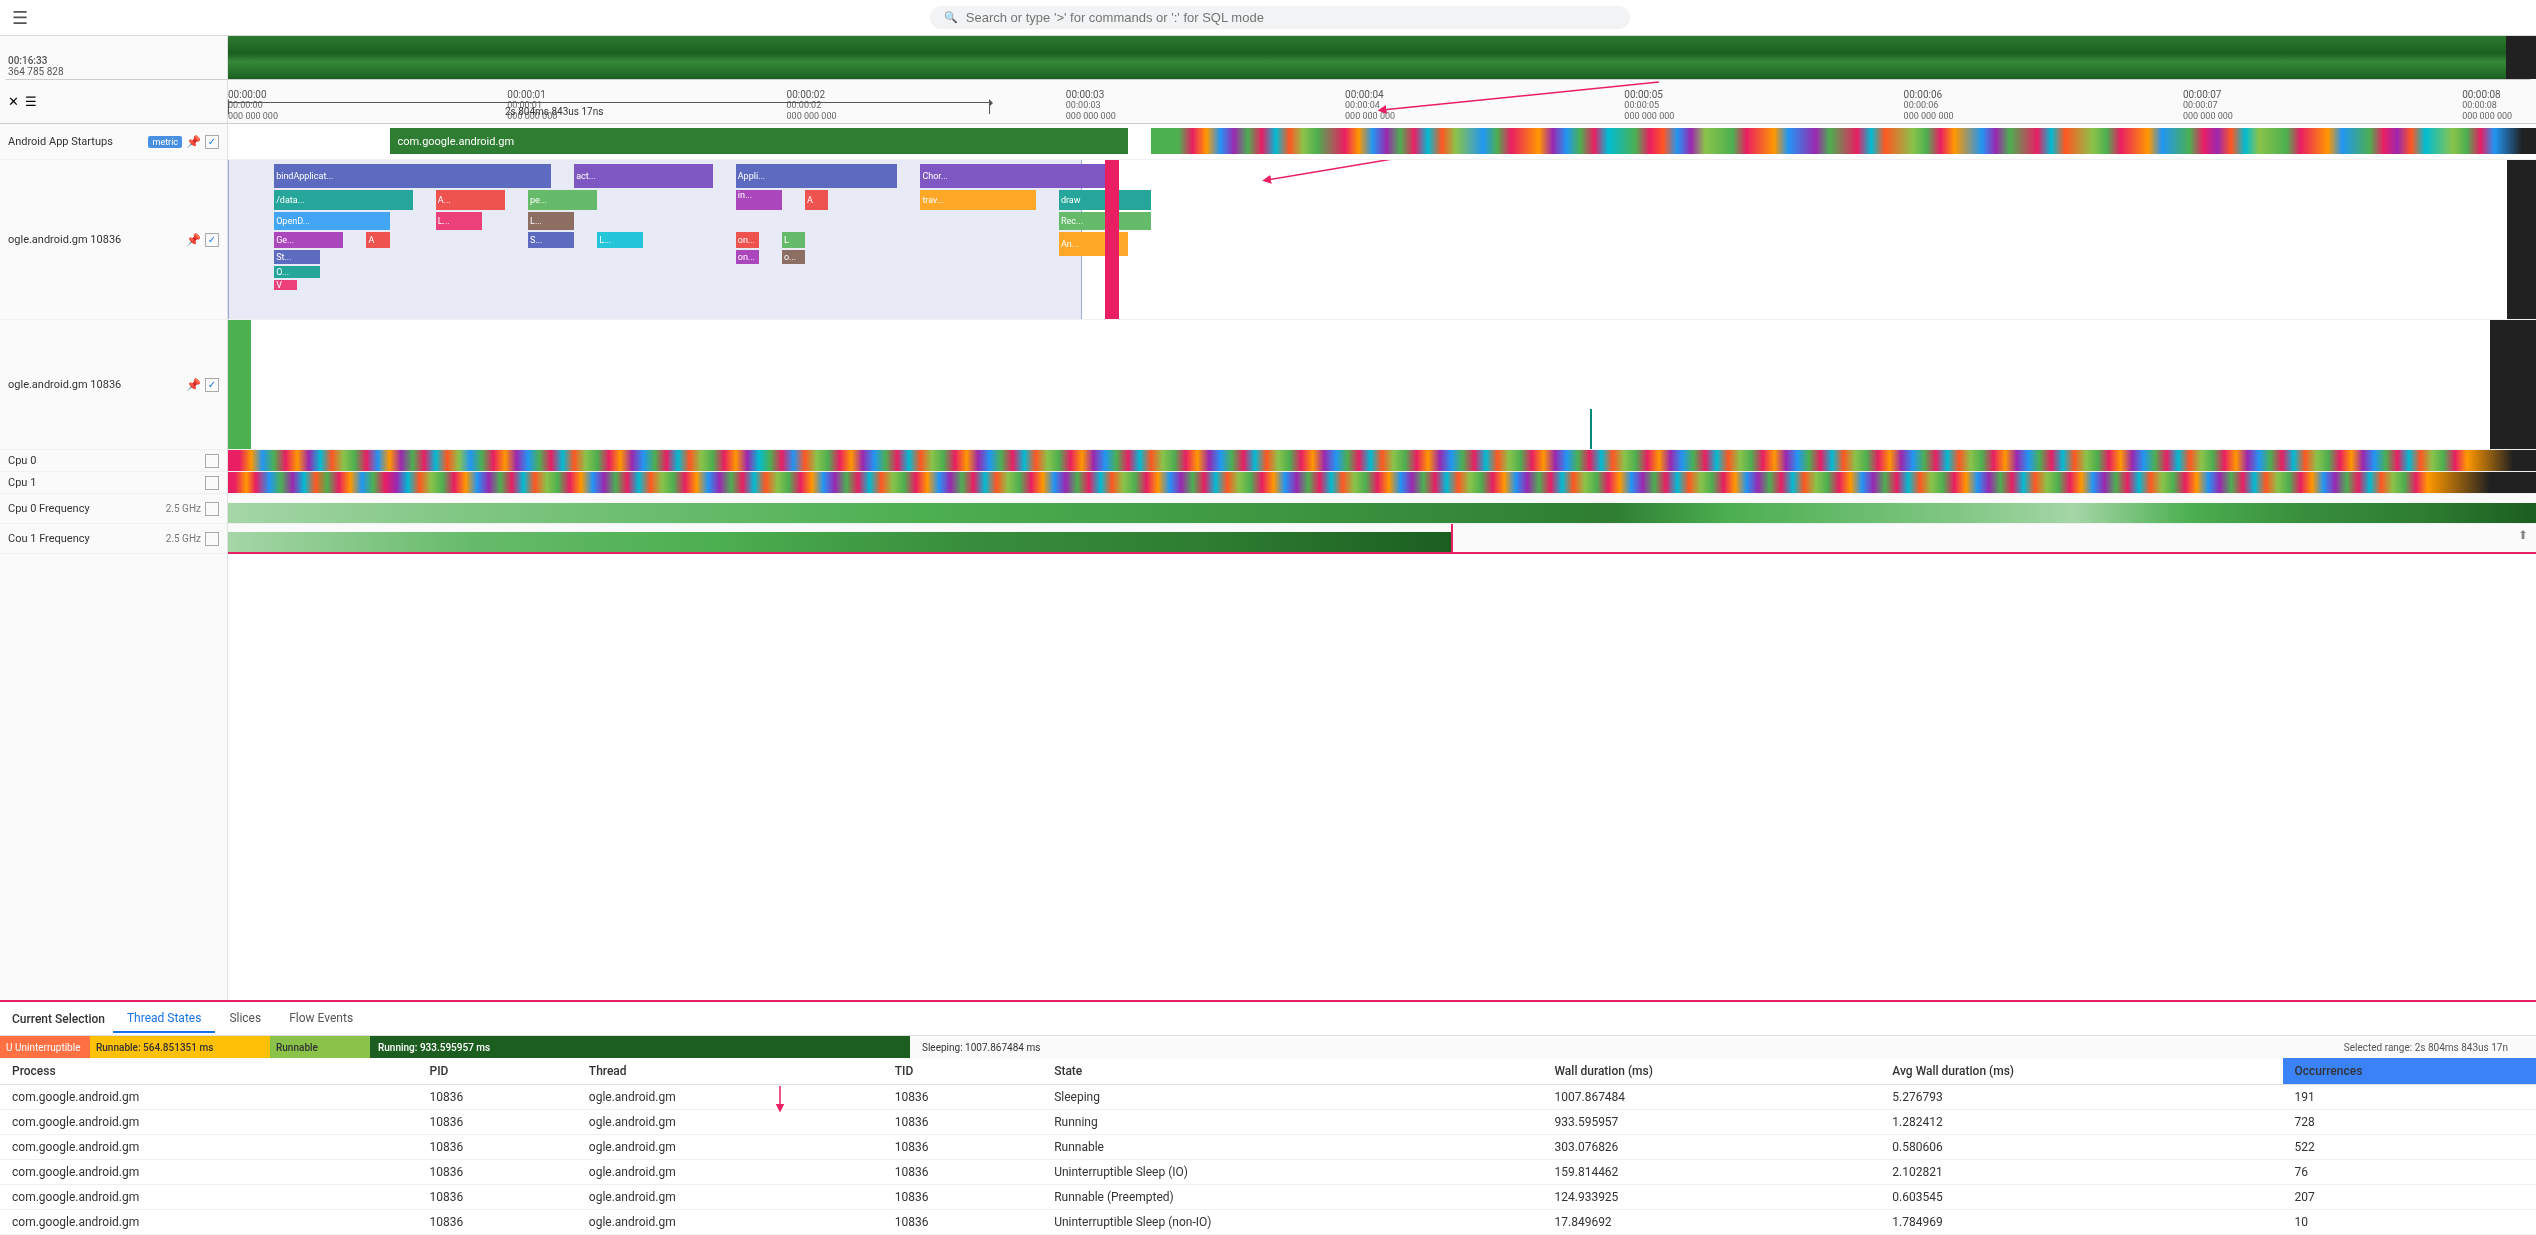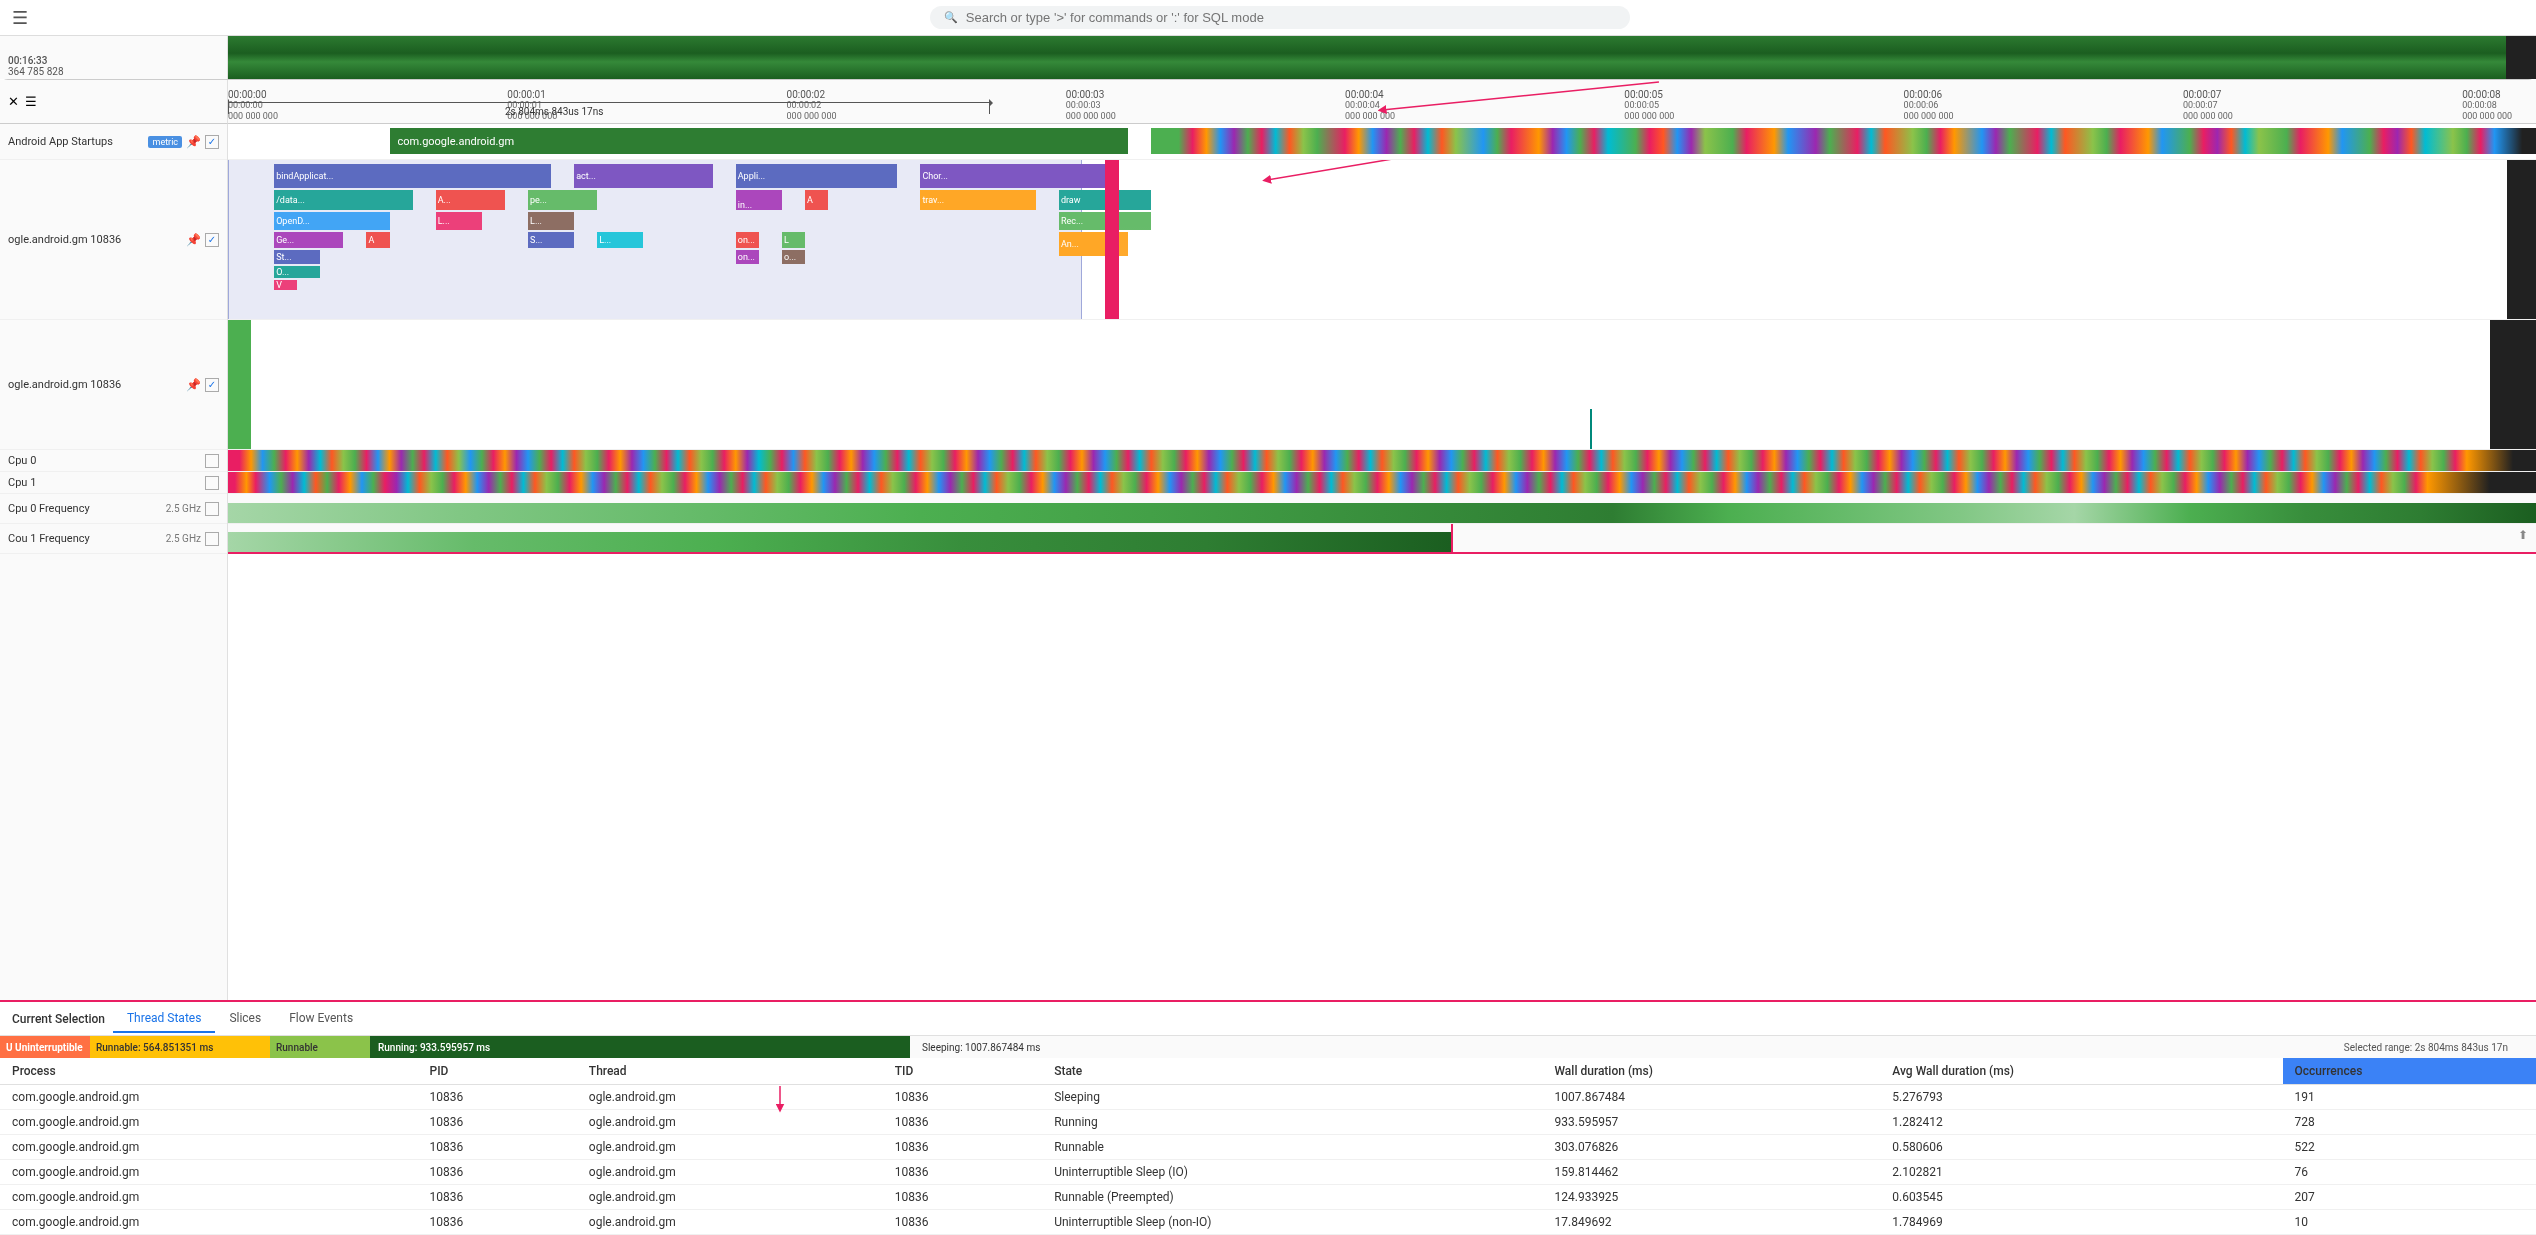--- a/index.html
+++ b/index.html
@@ -189,21 +189,21 @@
 
         <div style="position:absolute;top:30px;left:2%;width:6%;height:20px;background:#26a69a;display:flex;align-items:center;padding:0 2px;overflow:hidden;">
           <span style="font-size:9px;color:#fff;white-space:nowrap;">/data...</span>
           </div>
         <div style="position:absolute;top:30px;left:9%;width:3%;height:20px;background:#ef5350;display:flex;align-items:center;padding:0 2px;overflow:hidden;">
           <span style="font-size:9px;color:#fff;white-space:nowrap;">A...</span>
           </div>
         <div style="position:absolute;top:30px;left:13%;width:3%;height:20px;background:#66bb6a;display:flex;align-items:center;padding:0 2px;overflow:hidden;">
           <span style="font-size:9px;color:#fff;white-space:nowrap;">pe...</span>
           </div>
-        <div style="position:absolute;top:30px;left:22%;width:2%;height:20px;background:#ab47bc;display:flex;align-items:flex-end;padding:0 2px;overflow:hidden;">
+        <div style="position:absolute;top:30px;left:22%;width:2%;height:20px;background:#ab47bc;display:flex;align-items:flex-start;padding:0 2px;overflow:hidden;">
           <span style="font-size:9px;color:#fff;white-space:nowrap;">in...</span>
           </div>
         <div style="position:absolute;top:30px;left:25%;width:1%;height:20px;background:#ef5350;display:flex;align-items:center;padding:0 2px;overflow:hidden;">
           <span style="font-size:9px;color:#fff;white-space:nowrap;">A</span>
           </div>
         <div style="position:absolute;top:30px;left:30%;width:5%;height:20px;background:#ffa726;display:flex;align-items:center;padding:0 2px;overflow:hidden;">
           <span style="font-size:9px;color:#fff;white-space:nowrap;">trav...</span>
           </div>
         <div style="position:absolute;top:30px;left:36%;width:4%;height:20px;background:#26a69a;display:flex;align-items:center;padding:0 2px;overflow:hidden;">
           <span style="font-size:9px;color:#fff;white-space:nowrap;">draw</span>
@@ -307,21 +307,21 @@
   <div style="border-top:2px solid #e91e63;background:#fff;display:flex;flex-direction:column;flex-shrink:0;">
 
     <div style="display:flex;align-items:center;height:34px;background:#fff;border-bottom:1px solid #e0e0e0;padding:0 4px;">
       <span style="font-size:12px;font-weight:500;color:#333;padding:0 8px;">Current Selection</span>
       <div style="padding:6px 14px;font-size:12px;color:#1a73e8;cursor:pointer;border-bottom:2px solid #1a73e8;">Thread States</div>
       <div style="padding:6px 14px;font-size:12px;color:#555;cursor:pointer;border-bottom:2px solid transparent;">Slices</div>
       <div style="padding:6px 14px;font-size:12px;color:#555;cursor:pointer;border-bottom:2px solid transparent;">Flow Events</div>
     </div>
 
     <div style="display:flex;height:22px;align-items:stretch;">
-      <div style="background:#ff7043;width:90px;display:flex;align-items:center;padding:0 6px;font-size:10px;color:#fff;font-weight:700;white-space:nowrap;overflow:hidden;">
+      <div style="background:#ff7043;width:90px;display:flex;align-items:center;padding:0 6px;font-size:10px;color:#fff;font-weight:400;white-space:nowrap;overflow:hidden;">
         <span>U Uninterruptible</span>
       </div>
       <div style="background:#ffc107;width:180px;display:flex;align-items:center;padding:0 6px;font-size:10px;color:#333;font-weight:500;white-space:nowrap;overflow:hidden;">
         <span>Runnable: 564.851351 ms</span>
       </div>
       <div style="background:#8bc34a;width:100px;display:flex;align-items:center;padding:0 6px;font-size:10px;color:#333;font-weight:500;white-space:nowrap;overflow:hidden;">
         <span>Runnable</span>
       </div>
       <div style="background:#1b5e20;width:540px;display:flex;align-items:center;padding:0 8px;font-size:10px;color:#fff;font-weight:500;white-space:nowrap;overflow:hidden;">
         <span>Running: 933.595957 ms</span>

